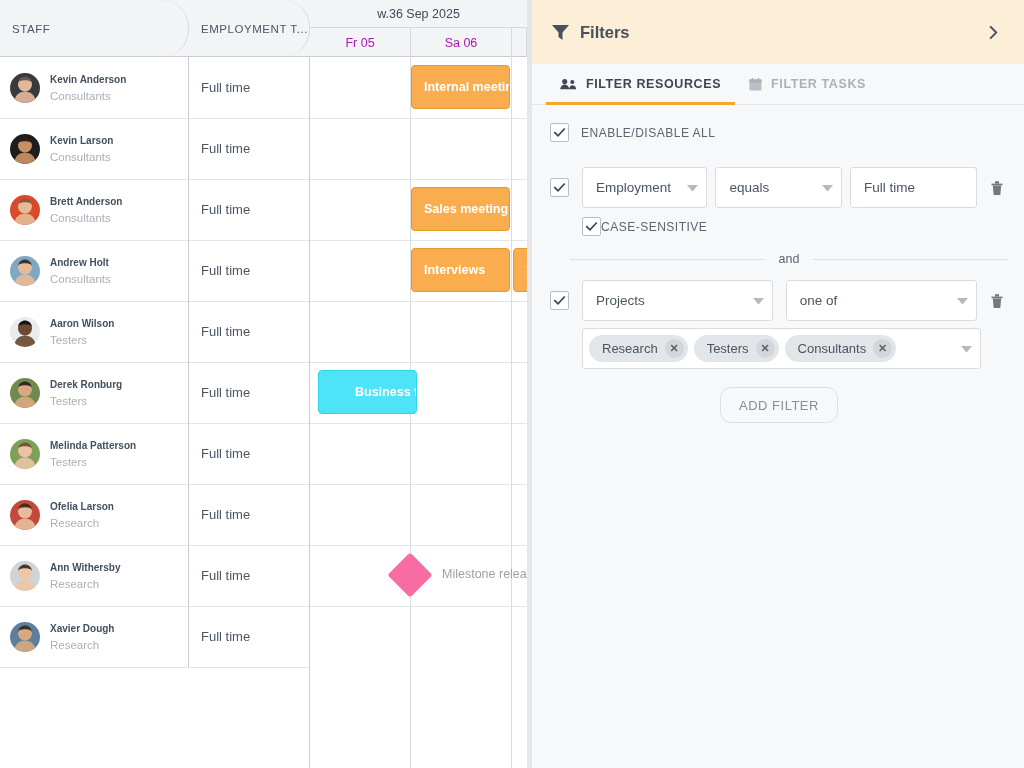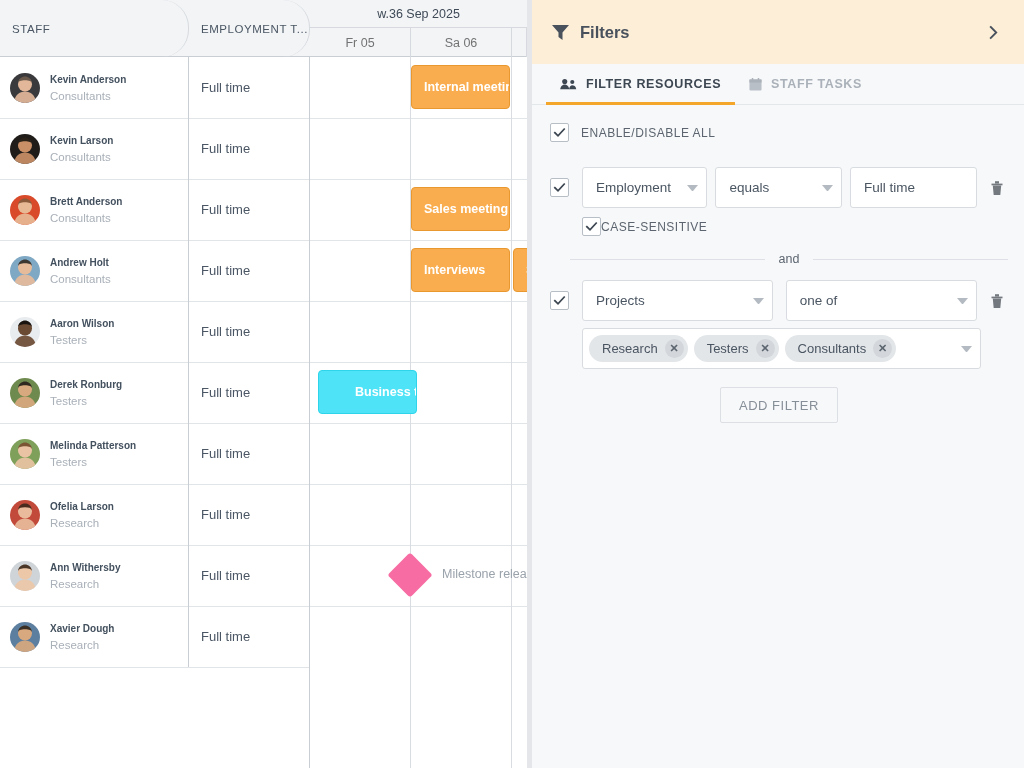--- a/index.html
+++ b/index.html
@@ -42,21 +42,21 @@
     position: absolute; left: 310px; top: 0; width: 217px; height: 28px;
     border-bottom: 1px solid #d6dade;
     display: flex; align-items: center; justify-content: center;
   }
   #h-week .lbl { font-size: 12.5px; color: #3f4a57; font-weight: 500; }
   .daycell {
     position: absolute; top: 28px; height: 29px;
     border-right: 1px solid #d6dade;
     display: flex; align-items: center; justify-content: center;
   }
-  .daycell .lbl { font-size: 12.5px; color: #737373; }
+  .daycell .lbl { font-size: 12.5px; color: #a21caf; }
 
   
   .sched-body { position: absolute; left: 0; top: 57px; width: 527px; height: 711px; }
   .vline { position: absolute; top: 0; width: 1px; height: 711px; background: #d9dde1; }
   .vline.strong { background: #c9ced4; }
   .rowline { position: absolute; height: 1px; background: #e2e5e8; }
 
   .row { position: absolute; left: 0; width: 527px; height: 61px; }
   .person {
     position: absolute; left: 0; top: 0; width: 189px; height: 61px;
@@ -178,21 +178,21 @@
   }
   .chip .x {
     width: 19px; height: 19px; border-radius: 50%; background: #d3d7db;
     margin-left: 7px; display: flex; align-items: center; justify-content: center;
     cursor: pointer; font-size: 11px; color: #5c656f; font-weight: bold;
     line-height: 1;
   }
 
   .addwrap { display: flex; justify-content: center; margin-top: 18px; }
   .addbtn {
-    height: 36px; border: 1px solid #dcdfe3; background: #f7f8fa; border-radius: 2px;
+    height: 36px; border: 1px solid #dcdfe3; background: #f7f8fa; border-radius: 11px;
     padding: 0 18px; display: flex; align-items: center;
     font-size: 13px; letter-spacing: .5px; color: #868e97; cursor: pointer;
   }
 </style>
 </head>
 <body>
 
 <div id="app">
 
   <div id="scheduler">
@@ -442,21 +442,21 @@
       </div>
       <div class="tab">
         <span class="tico">
           <svg viewBox="0 0 14 14" width="13" height="13">
             <rect x="0.5" y="1.5" width="13" height="12" rx="1.2" fill="#b9bfc6"></rect>
             <rect x="0.5" y="1.5" width="13" height="3.4" fill="#aab1b9"></rect>
             <rect x="3" y="0" width="1.6" height="3" fill="#aab1b9"></rect>
             <rect x="9.4" y="0" width="1.6" height="3" fill="#aab1b9"></rect>
           </svg>
         </span>
-        <span>STAFF TASKS</span>
+        <span>FILTER TASKS</span>
       </div>
     </div>
 
     <div id="panel-body">
 
       <div class="row-enable">
         <span class="chk">
           <svg viewBox="0 0 14 14" width="13" height="13">
             <polyline points="2,7.2 5.4,10.6 12,3.4" fill="none" stroke="#3d4752" stroke-width="1.9" stroke-linecap="square"></polyline>
           </svg>

